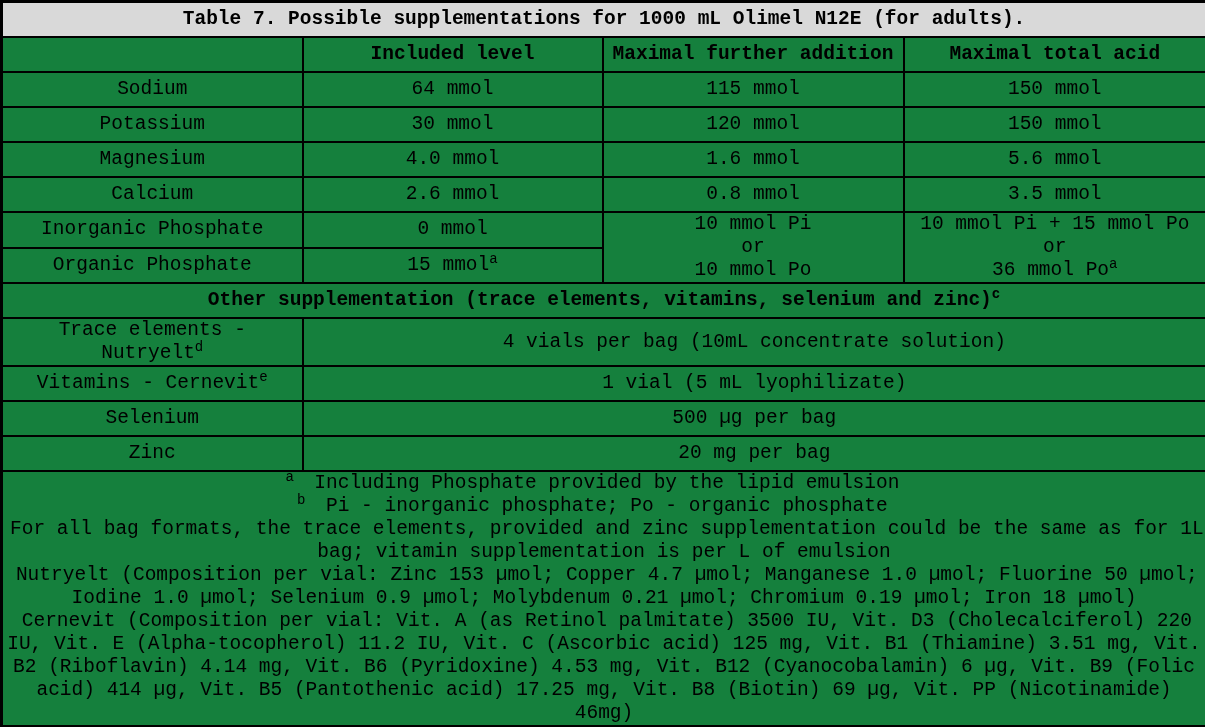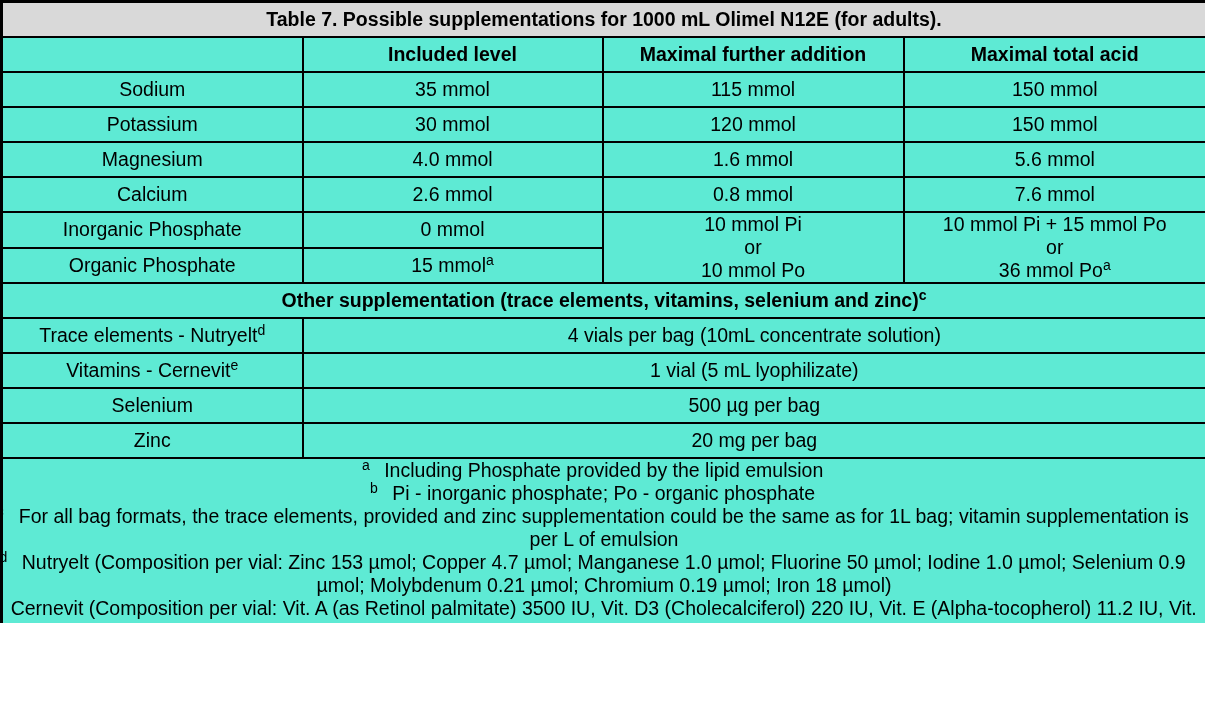--- a/index.html
+++ b/index.html
@@ -6,25 +6,26 @@
     margin: 0;
     padding: 0;
     background: #ffffff;
   }
   body {
     font-family: "Liberation Sans", sans-serif;
     color: #000000;
   }
   #page {
     width: 1205px;
-    height: 623px;
+    height: 727px;
     box-sizing: border-box;
     position: relative;
-    background: #5eead4;
+    background: #15803d;
     overflow: hidden;
+    font-family: Liberation Mono, monospace;
   }
   table.tbl {
     width: 1205px;
     border-collapse: collapse;
     table-layout: fixed;
     border: 3px solid #000;
   }
   table.tbl td {
     border: 2px solid #000;
     padding: 0;
@@ -118,21 +119,21 @@
 
       <tr>
         <td class="colhead"></td>
         <td class="colhead">Included level</td>
         <td class="colhead">Maximal further addition</td>
         <td class="colhead">Maximal total acid</td>
       </tr>
 
       <tr>
         <td class="rowlabel">Sodium</td>
-        <td class="data">35 mmol</td>
+        <td class="data">64 mmol</td>
         <td class="data">115 mmol</td>
         <td class="data">150 mmol</td>
       </tr>
 
       <tr>
         <td class="rowlabel">Potassium</td>
         <td class="data">30 mmol</td>
         <td class="data">120 mmol</td>
         <td class="data">150 mmol</td>
       </tr>
@@ -141,21 +142,21 @@
         <td class="rowlabel">Magnesium</td>
         <td class="data">4.0 mmol</td>
         <td class="data">1.6 mmol</td>
         <td class="data">5.6 mmol</td>
       </tr>
 
       <tr>
         <td class="rowlabel">Calcium</td>
         <td class="data">2.6 mmol</td>
         <td class="data">0.8 mmol</td>
-        <td class="data">7.6 mmol</td>
+        <td class="data">3.5 mmol</td>
       </tr>
 
       <tr>
         <td class="rowlabel">Inorganic Phosphate</td>
         <td class="data">0 mmol</td>
         <td class="data phos-span" rowspan="2">
           <span>10 mmol Pi</span><br>
           <span>or</span><br>
           <span>10 mmol Po</span>
         </td>

